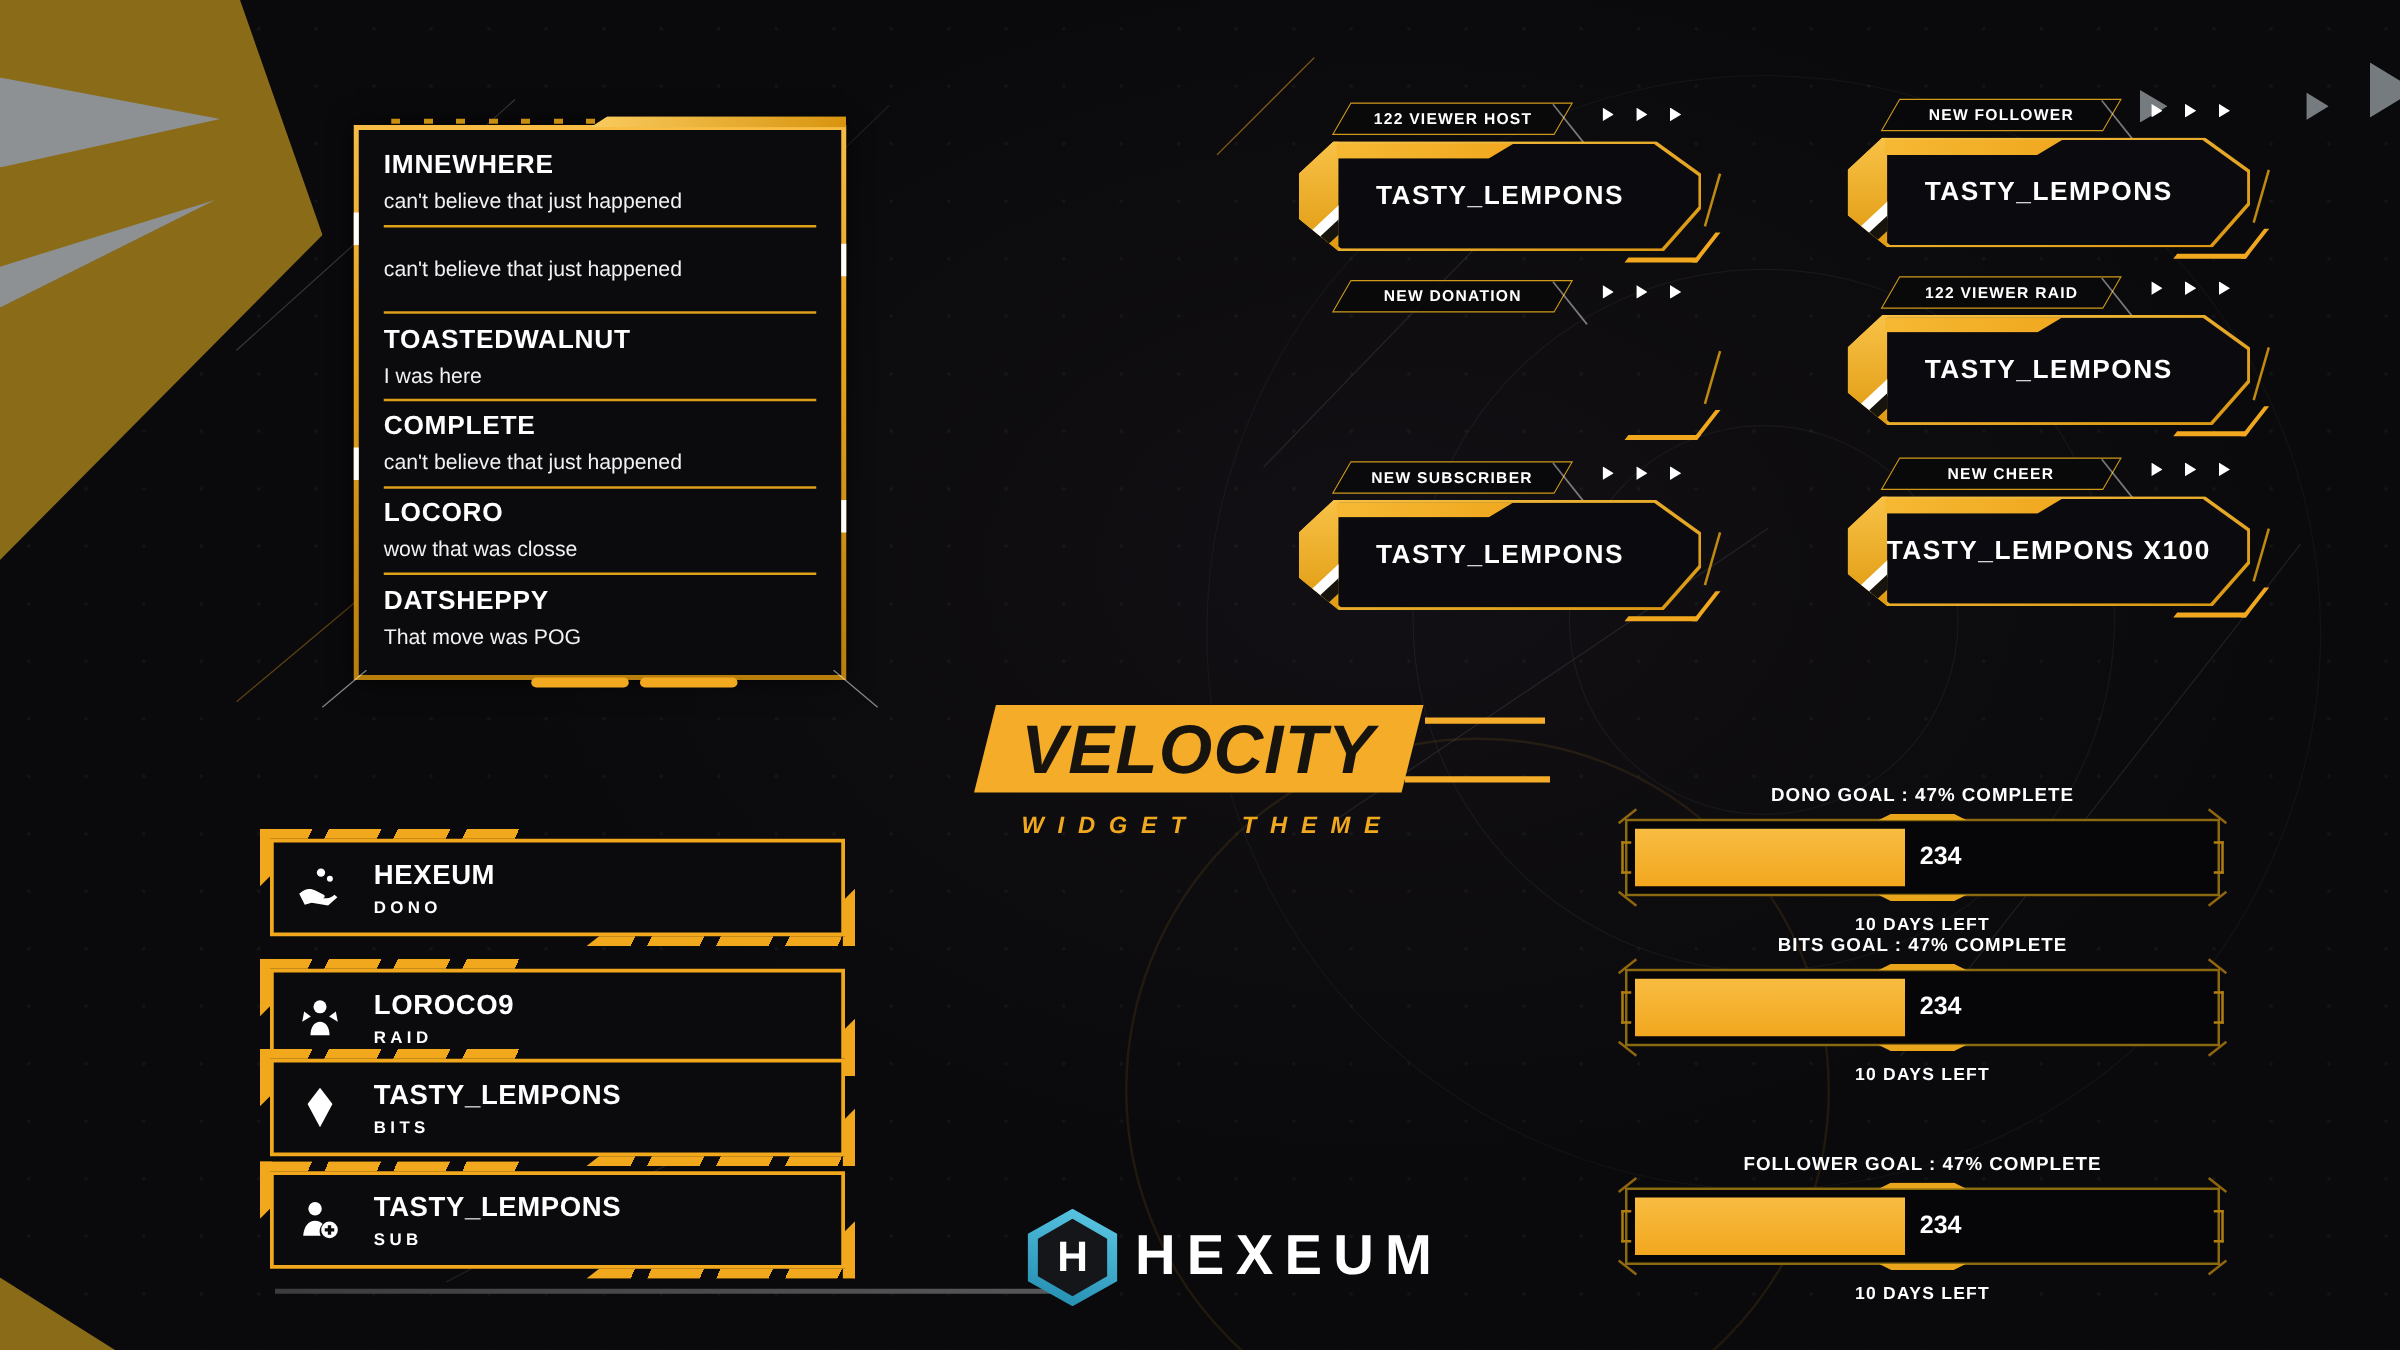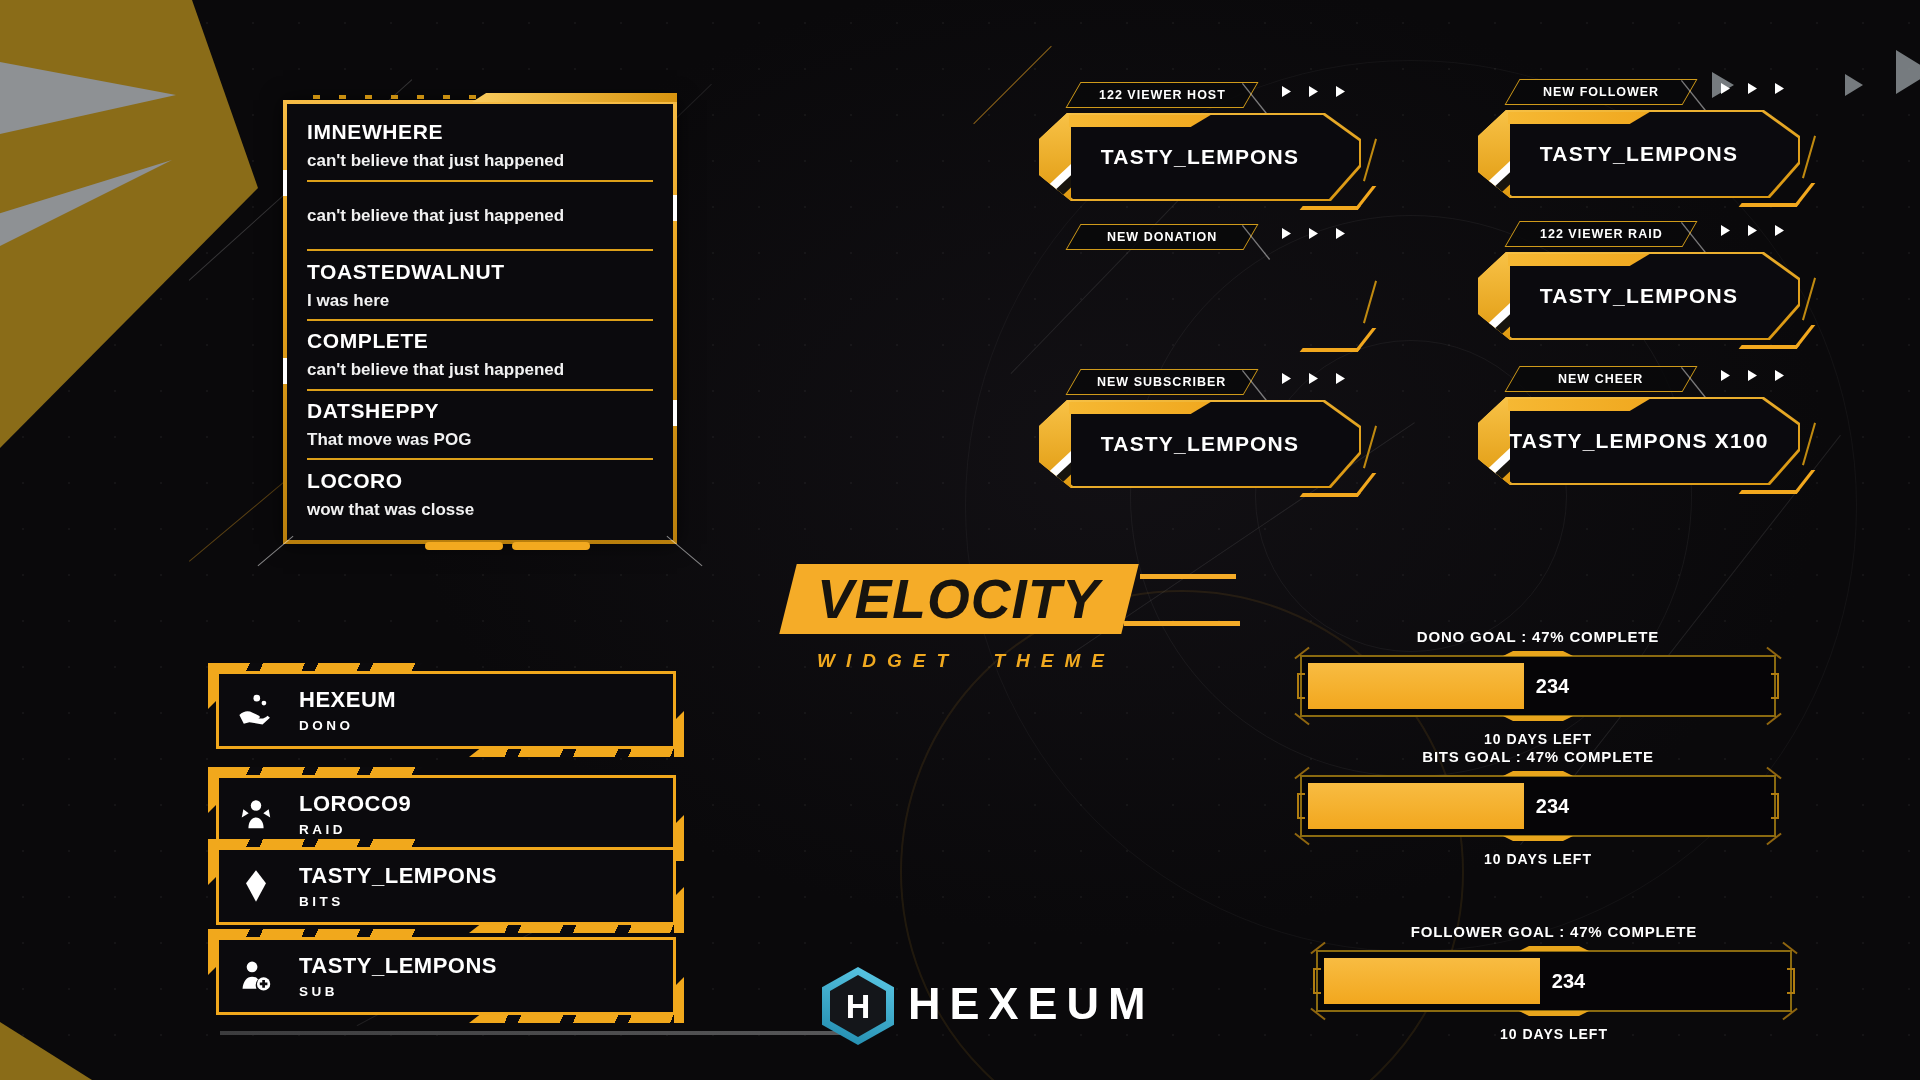--- a/index.html
+++ b/index.html
@@ -31,21 +31,21 @@
   
   .chat-frame{position:absolute;left:283px;top:100px;width:394px;height:444px;z-index:2;
               background:linear-gradient(180deg,#f6bc45 0%,#e8a41d 40%,#b87e0c 100%);
               padding:4px;box-sizing:border-box;box-shadow:0 0 20px rgba(0,0,0,.65);}
   .chat-inner{width:100%;height:100%;background:#0b0a0d;box-sizing:border-box;
               padding:8px 20px 12px;display:flex;flex-direction:column;}
   .chat-msg{flex:1;display:flex;flex-direction:column;justify-content:center;gap:7px;
             border-bottom:2px solid #dda019;}
   .chat-msg:last-child{border-bottom:none;}
   .chat-user{font-size:21px;font-weight:800;color:#fff;letter-spacing:.6px;}
-  .chat-text{font-size:17px;font-weight:700;color:#f1f1f1;}
+  .chat-text{font-size:17px;font-weight:400;color:#f1f1f1;}
   .chat-topbar{position:absolute;top:-7px;right:0;width:52%;height:9px;
                background:linear-gradient(90deg,#f9cb5e,#d8940f);
                clip-path:polygon(14px 0,100% 0,100% 100%,0 100%);}
   .chat-ticks{position:absolute;top:-5px;left:30px;width:180px;height:4px;
               background:repeating-linear-gradient(90deg,#c88e10 0 7px,transparent 7px 26px);}
   .cdash{position:absolute;width:4px;height:26px;background:#fff;}
   .cd1{left:0;top:70px;} .cd2{left:0;top:258px;} .cd3{right:0;top:95px;} .cd4{right:0;top:300px;}
   .chat-bbar{position:absolute;bottom:-6px;width:78px;height:8px;background:#f2a91f;border-radius:4px;}
   .cb1{left:36%;} .cb2{left:58%;}
   .chat-hl{position:absolute;width:1px;height:46px;background:rgba(255,255,255,.5);}
@@ -188,26 +188,26 @@
       </div>
       <div class="chat-msg">
         <span class="chat-user">TOASTEDWALNUT</span>
         <span class="chat-text">I was here</span>
       </div>
       <div class="chat-msg">
         <span class="chat-user">COMPLETE</span>
         <span class="chat-text">can't believe that just happened</span>
       </div>
       <div class="chat-msg">
+        <span class="chat-user">LOCORO</span>
+        <span class="chat-text">wow that was closse</span>
+      </div>
+      <div class="chat-msg">
         <span class="chat-user">DATSHEPPY</span>
         <span class="chat-text">That move was POG</span>
-      </div>
-      <div class="chat-msg">
-        <span class="chat-user">LOCORO</span>
-        <span class="chat-text">wow that was closse</span>
       </div>
     </div>
   </div>
 
   <div class="alert" style="left:1039px;top:82px;">
     <div class="alert-tab">
         <span>122 VIEWER HOST</span>
       </div>
     <div class="alert-arrows">
         <i></i>
@@ -440,21 +440,21 @@
         <div class="gtick g-bl"></div>
         <div class="gtick g-br"></div>
       <div class="gbrk gb-l"></div>
         <div class="gbrk gb-r"></div>
       <div class="goal-fill" style="width: 47%;"></div>
       <div class="goal-value" style="left: calc(47% + 12px);">234</div>
     </div>
     <div class="goal-days">10 DAYS LEFT</div>
   </div>
 
-  <div class="goal" style="top:923px;margin-left:16px;">
+  <div class="goal" style="top:923px;">
     <div class="goal-title">FOLLOWER GOAL : 47% COMPLETE</div>
     <div class="goal-bar">
       <div class="gtick g-tl"></div>
         <div class="gtick g-tr"></div>
         <div class="gtick g-bl"></div>
         <div class="gtick g-br"></div>
       <div class="gbrk gb-l"></div>
         <div class="gbrk gb-r"></div>
       <div class="goal-fill" style="width: 47%;"></div>
       <div class="goal-value" style="left: calc(47% + 12px);">234</div>

